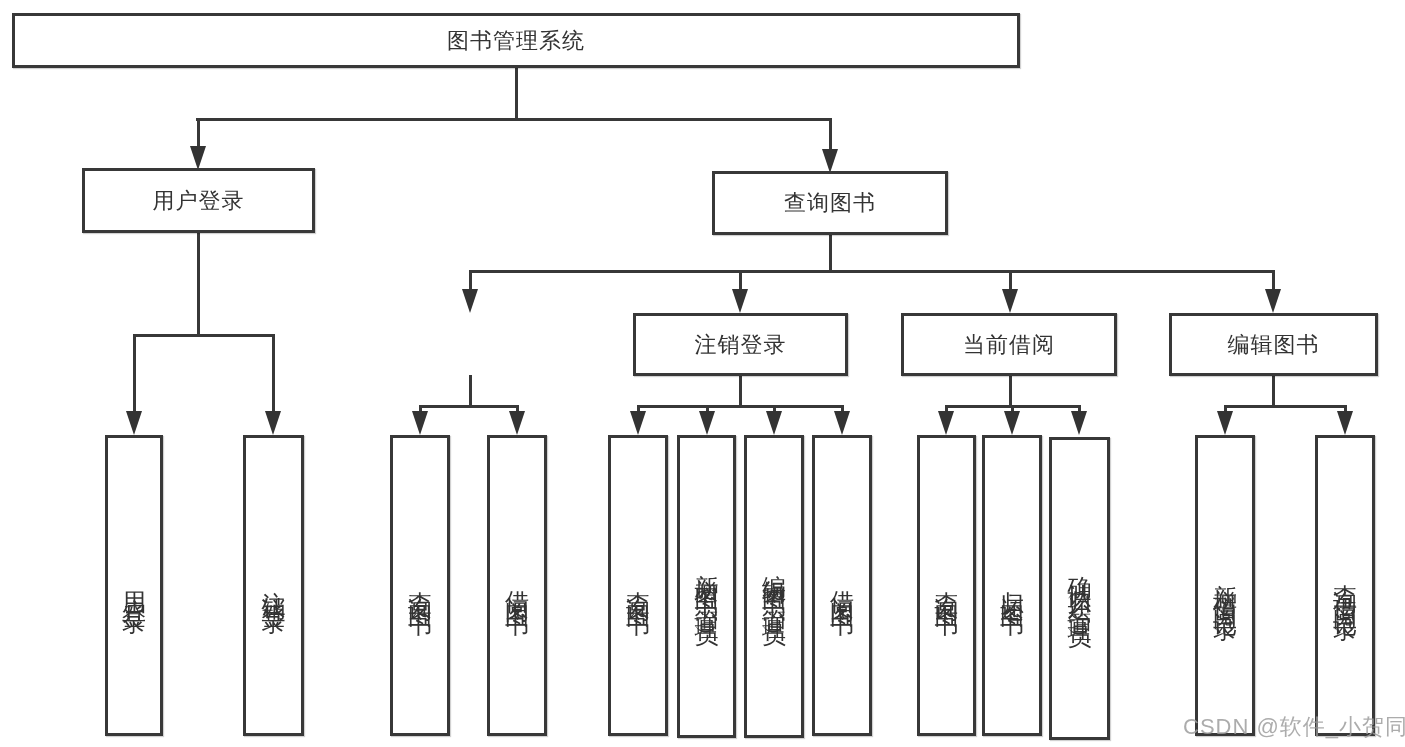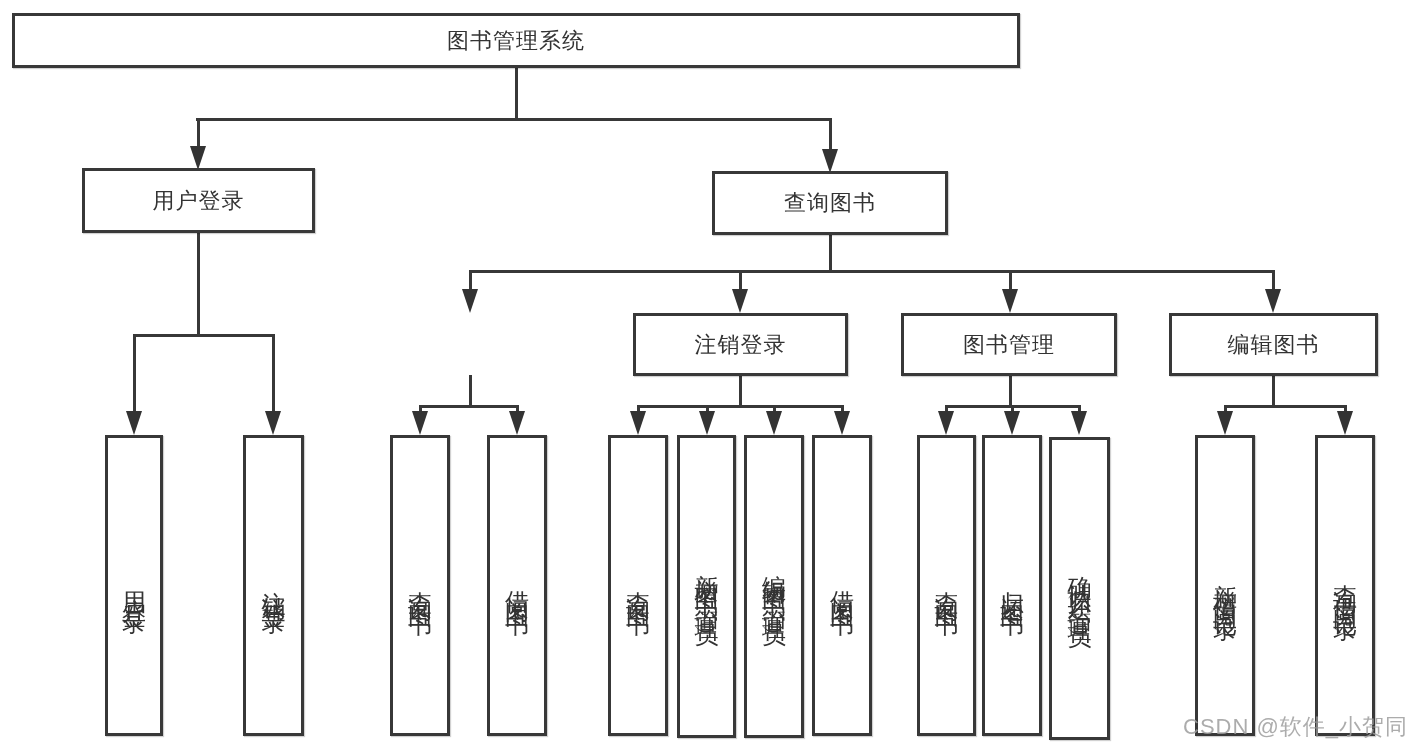--- a/index.html
+++ b/index.html
@@ -127,21 +127,21 @@
     <span class="hlabel">用户登录</span>
   </div>
   <div class="node" style="left:712px; top:171px; width:236px; height:64px;">
     <span class="hlabel">查询图书</span>
   </div>
 
   <div class="node" style="left:633px; top:313px; width:215px; height:63px;">
     <span class="hlabel">注销登录</span>
   </div>
   <div class="node" style="left:901px; top:313px; width:216px; height:63px;">
-    <span class="hlabel">图书管理</span>
+    <span class="hlabel">当前借阅</span>
   </div>
   <div class="node" style="left:1169px; top:313px; width:209px; height:63px;">
     <span class="hlabel">编辑图书</span>
   </div>
 
   <div class="node leaf" style="left:105px; top:435px; width:58px; height:301px;">
     <span class="vlabel">用户登录</span>
   </div>
   <div class="node leaf" style="left:243px; top:435px; width:61px; height:301px;">
     <span class="vlabel">注销登录</span>

